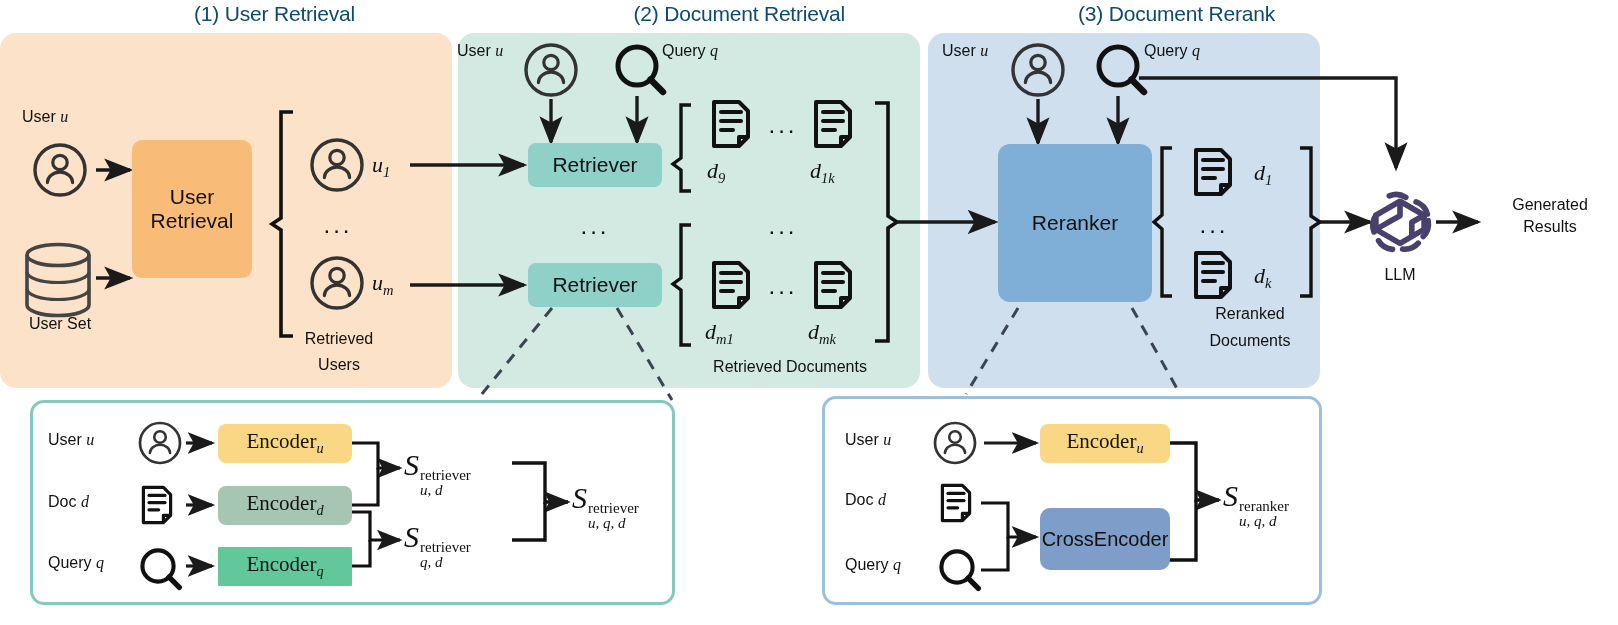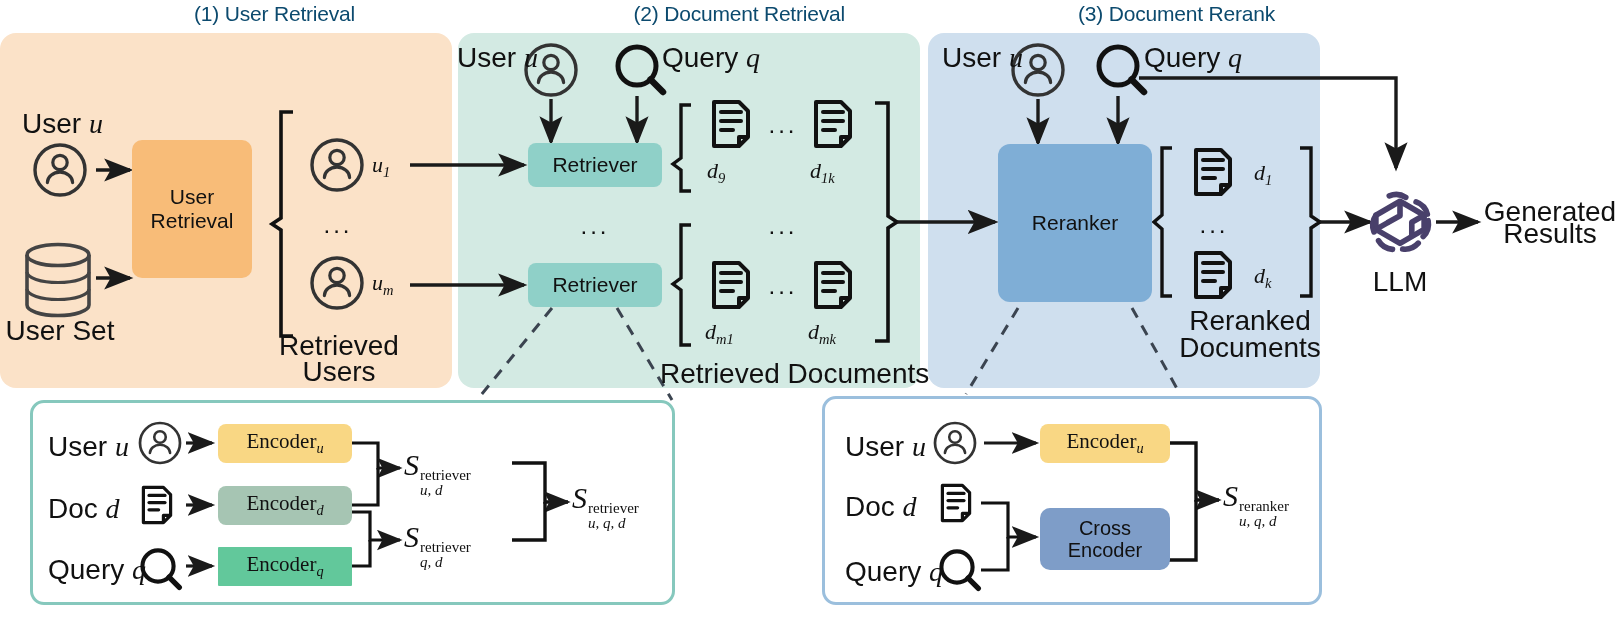--- a/index.html
+++ b/index.html
@@ -58,21 +58,21 @@
   .block-cross-encoder  { background: #7E9DC8; font-size: 20px; border-radius: 10px; }
   .block-enc-u { background: #F9D784; border-radius: 8px; }
   .block-enc-d { background: #A6C5B3; border-radius: 8px; }
   .block-enc-q { background: #62C89B; border-radius: 1px; }
   .enc-label { font-family: "Liberation Serif", serif; font-size: 21px; }
   .enc-label sub { font-size: 0.68em; font-style: italic; }
 
   
   .lbl {
     position: absolute;
-    font-size: 28px;
+    font-size: 16px;
     white-space: nowrap;
     font-family: "Liberation Sans", sans-serif;
     color: #111;
     line-height: 1.12;
   }
   .lbl.center { text-align: center; }
   .mi { font-family: "Liberation Serif", serif; font-style: italic; }
 
   
   .math {
@@ -435,21 +435,21 @@
   <div class="lbl" style="left:845px; top:556px;">
     <span>Query</span>
     <span class="mi">q</span>
   </div>
 
   <div class="block block-enc-u" style="left:1040px; top:424px; width:130px; height:39px;">
     <span class="enc-label">
       <span>Encoder</span><sub>u</sub>
     </span>
   </div>
-  <div class="block block-cross-encoder" style="left:1040px; top:508px; width:130px; height:62px; flex-direction:column;">
+  <div class="block block-cross-encoder" style="left:1040px; top:508px; width:130px; height:62px; flex-direction:row;">
     <span>Cross</span>
     <span>Encoder</span>
   </div>
 
   <div class="score" style="left:1223px; top:481px;">
     <span class="S">S</span><span class="sup-sub">
         <span class="sup">reranker</span>
         <span class="sub">u, q, d</span>
       </span>
   </div>

